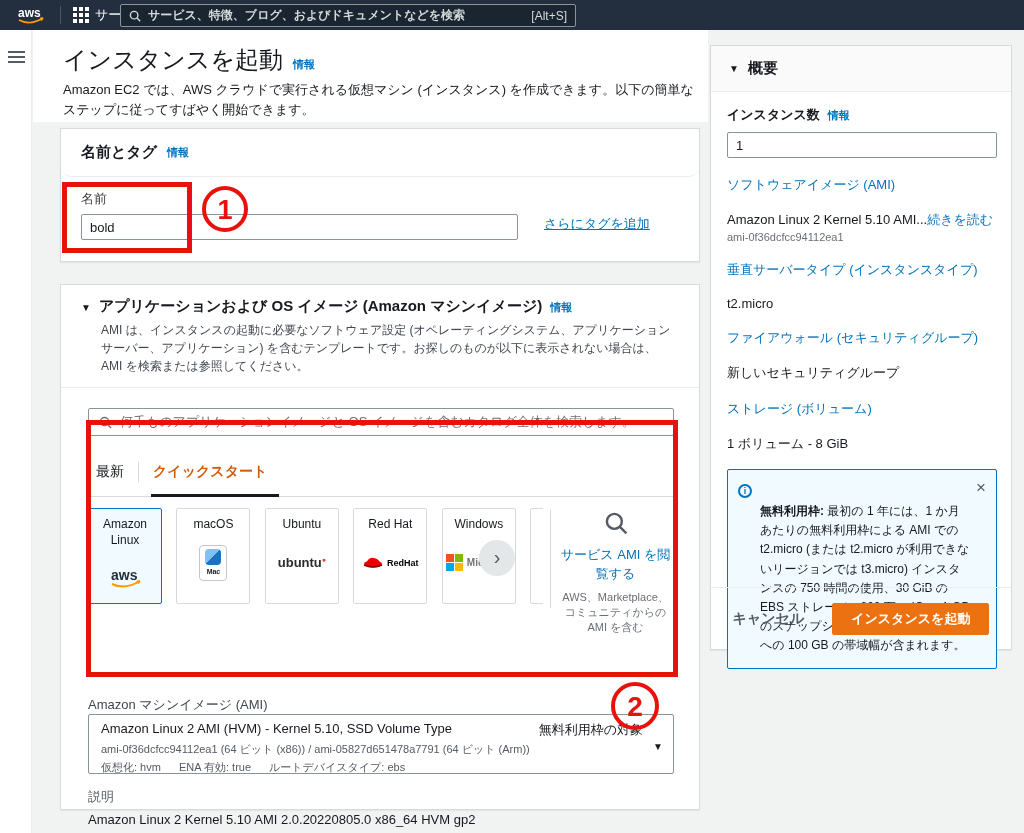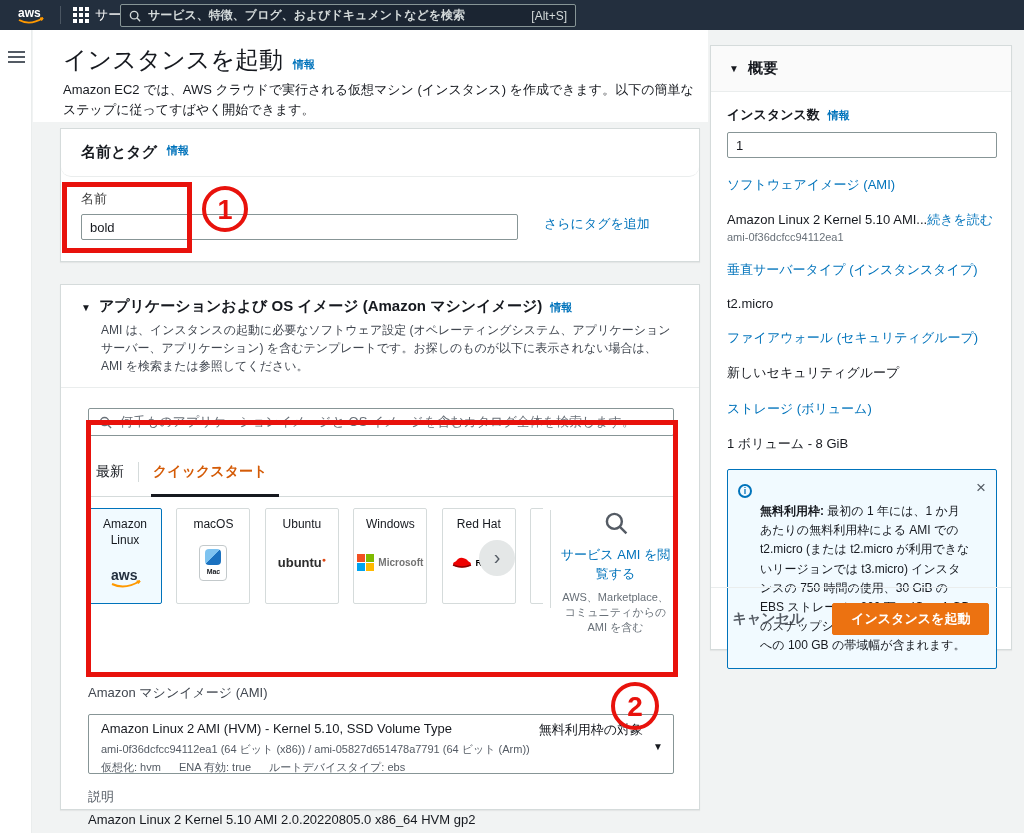--- a/index.html
+++ b/index.html
@@ -30,27 +30,27 @@
   .info-link { color:#0073bb; font-size:11px; font-weight:bold; cursor:pointer; }
   .page-desc { position:absolute; left:30px; top:50px; width:640px; font-size:13px; line-height:1.5; color:#16191f; }
 
   
   .card { position:absolute; background:#fff; border:1px solid #d5dbdb; box-shadow:0 1px 1px rgba(0,0,0,.05); }
   .blue-link { color:#0073bb; font-size:13px; cursor:pointer; text-decoration:none; }
   .gray-sub { color:#687078; font-size:11px; }
 
   
   .name-card { left:60px; top:128px; width:640px; height:134px; }
-  .name-card .hdr { padding:14px 20px; display:flex; align-items:flex-start; gap:10px; border-bottom:1px solid #eaeded;border-radius:10px; }
+  .name-card .hdr { padding:14px 20px; display:flex; align-items:center; gap:10px; border-bottom:1px solid #eaeded;border-radius:10px; }
   .name-card .hdr h2 { font-size:15px; color:#16191f; }
   .field-label { font-size:13px; color:#404040; }
   .name-body { padding:12px 20px; position:relative; }
   .text-input { border:1px solid #879596; border-radius:2px; background:#fff; font-size:13px; color:#16191f; padding:4px 8px; }
   .name-input { margin-top:6px; width:437px; height:26px; display:block; }
-  .add-tags { position:absolute; left:483px; top:38px; }
+  .add-tags { position:absolute; left:483px; top:38px;text-decoration:underline; }
 
   
   .ami-card { left:60px; top:284px; width:640px; height:526px; }
   .ami-hdr { padding:12px 20px 10px 20px; border-bottom:1px solid #eaeded; }
   .ami-hdr .t-row { display:flex; align-items:baseline; gap:8px; }
   .caret { font-size:10px; color:#16191f; }
   .ami-hdr h2 { font-size:15px; color:#16191f; }
   .ami-hdr p { margin:5px 0 2px 20px; width:575px; font-size:12px; line-height:1.5; color:#414750; }
   .ami-body { position:relative; height:437px; }
   .ami-search { position:absolute; left:27px; top:20px; width:586px; height:28px; border:1px solid #879596; border-radius:2px; display:flex; align-items:center; gap:8px; padding:0 10px; background:#fff; }
@@ -67,21 +67,21 @@
   .os-card { display:inline-block; vertical-align:top; width:74px; height:96px; border:1px solid #d5dbdb; border-radius:2px; background:#fff; margin-right:10px; text-align:center; padding-top:8px; cursor:pointer; }
   .os-card.selected { background:#f1faff; border:1px solid #0073bb; }
   .os-label { font-size:12px; color:#16191f; line-height:1.3; white-space:normal; }
   .os-logo { margin-top:10px; display:flex; justify-content:center; align-items:center; height:40px; }
   .chevron-circle { position:absolute; left:418px; top:152px; width:36px; height:36px; border-radius:50%; background:#e4e7e7; color:#545b64; font-size:20px; line-height:34px; text-align:center; cursor:pointer; z-index:3; }
   .os-vsep { position:absolute; left:489px; top:122px; width:1px; height:98px; background:#d5dbdb; }
   .browse-col { position:absolute; left:496px; top:122px; width:117px; text-align:center; }
   .browse-col .blue-link { display:block; margin-top:6px; line-height:1.45; }
   .browse-caption { margin-top:6px; font-size:11px; line-height:1.4; color:#687078; }
 
-  .ami-label { position:absolute; left:27px; top:296px; font-size:13px; color:#414750; }
+  .ami-label { position:absolute; left:27px; top:308px; font-size:13px; color:#414750; }
   .ami-dropdown { position:absolute; left:27px; top:326px; width:586px; height:60px; border:1px solid #879596; border-radius:2px; background:#fff; padding:6px 30px 6px 12px; cursor:pointer; }
   .ami-dd-row1 { display:flex; justify-content:space-between; }
   .ami-dd-title { font-size:13px; color:#16191f; }
   .ami-dd-free { font-size:13px; color:#16191f; }
   .ami-dd-ids { margin-top:3px; font-size:11px; color:#545b64; }
   .ami-dd-meta { margin-top:3px; font-size:11px; color:#545b64; display:flex; gap:18px; }
   .ami-dd-caret { position:absolute; right:10px; top:26px; font-size:10px; color:#16191f; }
 
   .desc-label { position:absolute; left:27px; top:400px; font-size:13px; color:#545b64; }
   .desc-value { position:absolute; left:27px; top:424px; font-size:13px; color:#16191f; }
@@ -243,43 +243,43 @@
             </div>
           </div>
         </div>
         <div class="os-card">
           <div class="os-label">Ubuntu</div>
           <div class="os-logo">
             <span class="ubuntu-logo"><span>ubuntu</span><span class="ubuntu-dot">●</span></span>
           </div>
         </div>
         <div class="os-card">
+          <div class="os-label">Red Hat</div>
+          <div class="os-logo">
+            <svg width="22" height="16" viewBox="0 0 22 16">
+              <ellipse cx="11" cy="9" rx="9" ry="3.4" fill="#e00"></ellipse>
+              <path d="M4 8 Q7 2 12 3 Q17 4 18 8" fill="#e00"></path>
+              <path d="M2 10 Q11 14 20 10" stroke="#8a0000" stroke-width="1.4" fill="none"></path>
+            </svg>
+            <span class="redhat-txt">RedHat</span>
+          </div>
+        </div>
+        <div class="os-card">
           <div class="os-label">Windows</div>
           <div class="os-logo">
             <span class="ms-grid">
                 <span style="background:#f25022"></span>
                 <span style="background:#7fba00"></span>
                 <span style="background:#00a4ef"></span>
                 <span style="background:#ffb900"></span>
               </span>
             <span class="ms-label">Microsoft</span>
           </div>
         </div>
         <div class="os-card">
-          <div class="os-label">Red Hat</div>
-          <div class="os-logo">
-            <svg width="22" height="16" viewBox="0 0 22 16">
-              <ellipse cx="11" cy="9" rx="9" ry="3.4" fill="#e00"></ellipse>
-              <path d="M4 8 Q7 2 12 3 Q17 4 18 8" fill="#e00"></path>
-              <path d="M2 10 Q11 14 20 10" stroke="#8a0000" stroke-width="1.4" fill="none"></path>
-            </svg>
-            <span class="redhat-txt">RedHat</span>
-          </div>
-        </div>
-        <div class="os-card">
           <div class="os-label">S</div>
         </div>
       </div>
       <div class="chevron-circle"><span>›</span></div>
       <div class="os-vsep"></div>
 
       <div class="browse-col">
         <svg width="26" height="26" viewBox="0 0 16 16">
           <circle cx="7" cy="7" r="4.6" stroke="#545b64" stroke-width="1.5" fill="none"></circle>
           <line x1="10.4" y1="10.4" x2="14.4" y2="14.4" stroke="#545b64" stroke-width="1.5"></line>

